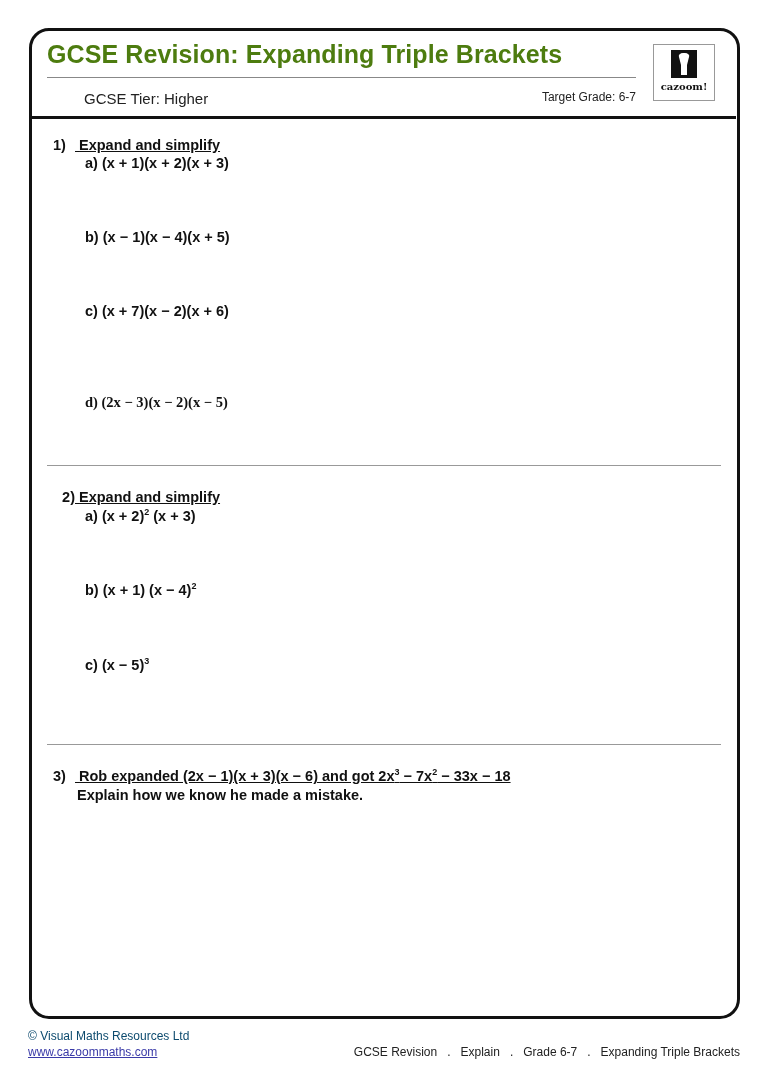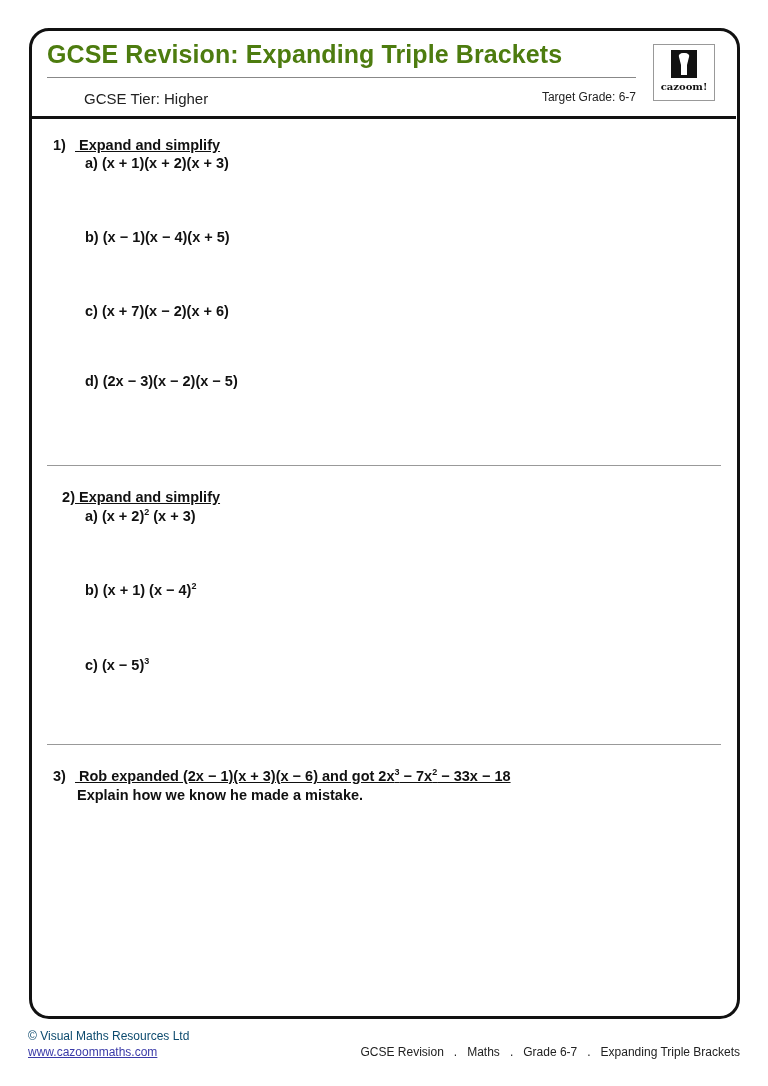--- a/index.html
+++ b/index.html
@@ -59,21 +59,21 @@
   <span>(x + 1)(x + 2)(x + 3)</span>
 </div>
 <div class="part" style="top:229px;">
   <span>b)</span>
   <span>(x − 1)(x − 4)(x + 5)</span>
 </div>
 <div class="part" style="top:303px;">
   <span>c)</span>
   <span>(x + 7)(x − 2)(x + 6)</span>
 </div>
-<div class="part" style="top:373px;">
+<div class="part" style="top:394px;font-family:Liberation Serif, serif;">
   <span>d)</span>
   <span>(2x − 3)(x − 2)(x − 5)</span>
 </div>
 
 <div class="sec-rule" style="top:465px;"></div>
 
 <div class="q" style="left:53px; top:489px;text-align:right;">
   <span class="num">2)</span>
   <span>Expand and simplify</span>
 </div>
@@ -94,14 +94,14 @@
 
 <div class="q" style="left:53px; top:768px;">
   <span class="num">3)</span>
   <span><span>Rob expanded (2x − 1)(x + 3)(x − 6) and got 2x</span><sup>3</sup><span> − 7x</span><sup>2</sup><span> − 33x − 18</span></span>
 </div>
 <div class="line2" style="top:787px;">Explain how we know he made a mistake.</div>
 
 <div class="foot-left">© Visual Maths Resources Ltd</div>
 <a class="foot-link">www.cazoommaths.com</a>
 <div class="foot-right">
-  <span>GCSE Revision</span><span class="sep">.</span><span>Maths</span><span class="sep">.</span><span>Grade 6-7</span><span class="sep">.</span><span>Expanding Triple Brackets</span>
+  <span>GCSE Revision</span><span class="sep">.</span><span>Explain</span><span class="sep">.</span><span>Grade 6-7</span><span class="sep">.</span><span>Expanding Triple Brackets</span>
 </div>
 
 </body></html>

